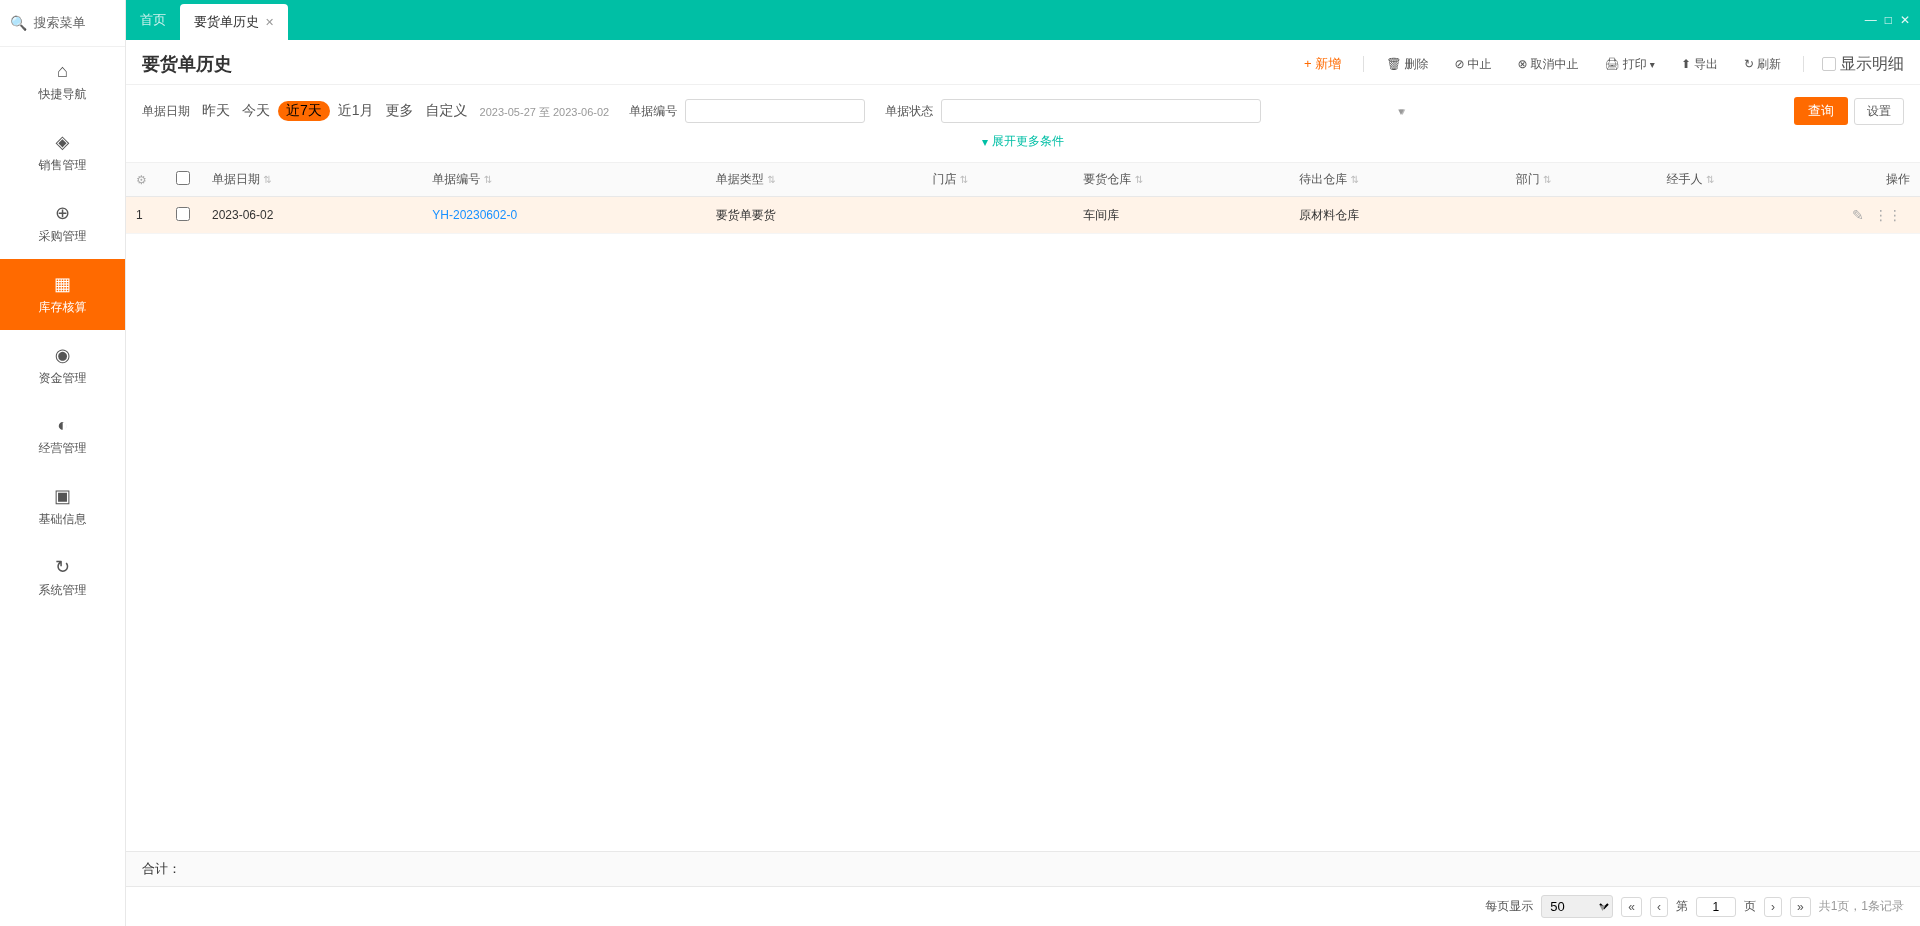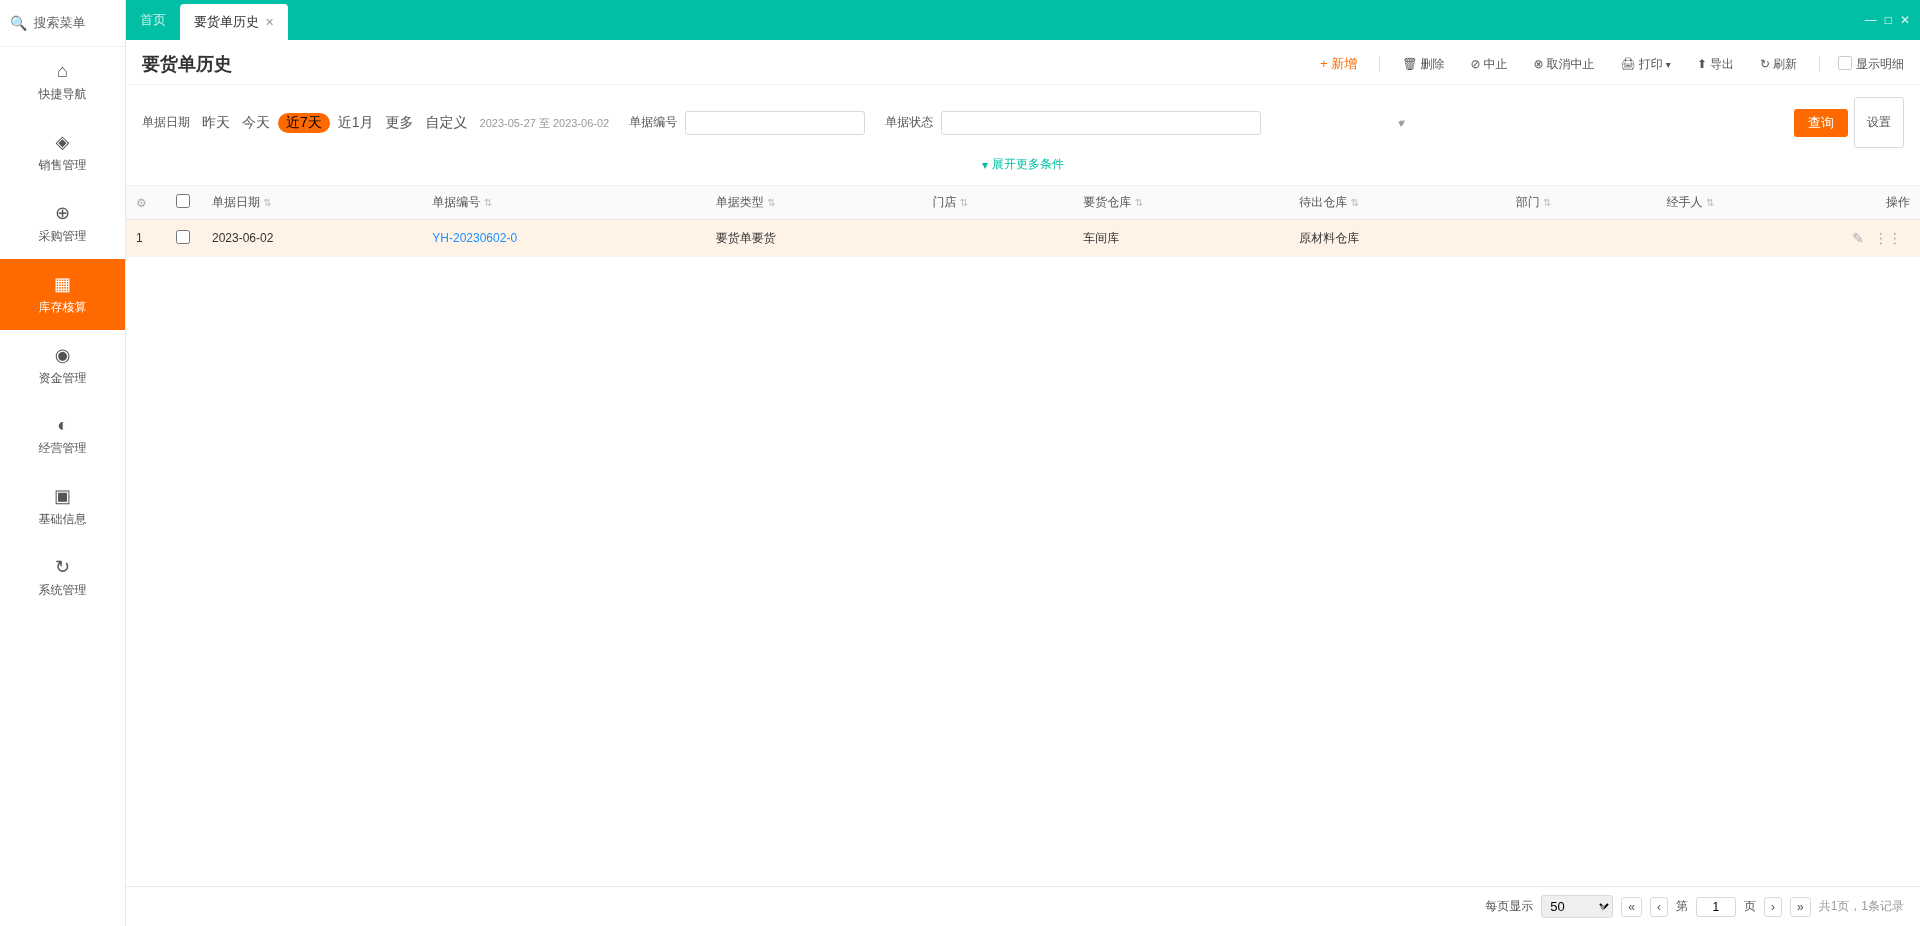--- a/index.html
+++ b/index.html
@@ -24,23 +24,23 @@
 
     
     .content { flex: 1; background: #fff; display: flex; flex-direction: column; overflow: hidden; }
 
     
     .page-header { display: flex; align-items: center; justify-content: space-between; padding: 12px 16px 8px 16px; border-bottom: 1px solid #f0f0f0; }
     .page-title { font-size: 18px; font-weight: bold; color: #333; }
     .toolbar { display: flex; align-items: center; gap: 18px; }
     .toolbar-btn { display: flex; align-items: center; gap: 3px; font-size: 12px; color: #555; cursor: pointer; padding: 2px 4px; }
     .toolbar-btn-primary { background: #ff6a00; color: #fff; border: none; border-radius: 3px; padding: 5px 14px; font-size: 13px; cursor: pointer; }
-    .toolbar-btn-outline { background: #fff; color: #555; border: 1px solid #d9d9d9; border-radius: 3px; padding: 16px 12px; font-size: 12px; cursor: pointer; }
+    .toolbar-btn-outline { background: #fff; color: #555; border: 1px solid #d9d9d9; border-radius: 3px; padding: 4px 12px; font-size: 12px; cursor: pointer; }
     .toolbar-divider { width: 1px; height: 16px; background: #e0e0e0; }
-    .show-detail { display: flex; align-items: flex-start; gap: 4px; font-size: 12px; color: #555; cursor: pointer; }
+    .show-detail { display: flex; align-items: center; gap: 4px; font-size: 16px; color: #555; cursor: pointer; }
     .checkbox-small { width: 14px; height: 14px; border: 1px solid #ccc; border-radius: 2px; }
 
     
     .filter-area { padding: 12px 16px 8px 16px; border-bottom: 1px solid #f0f0f0; }
     .filter-row { display: flex; align-items: center; gap: 20px; margin-bottom: 8px; flex-wrap: wrap; }
     .filter-item { display: flex; align-items: center; gap: 8px; }
     .filter-label { font-size: 12px; color: #555; white-space: nowrap; }
     .filter-date-btns { display: flex; gap: 4px; align-items: center; }
     .date-btn { font-size: 14px; color: #555; cursor: pointer; padding: 1px 4px; }
     .date-btn.active { background: #ff6a00; color: #000000; border-radius: 10px; padding: 1px 8px; }
@@ -289,20 +289,23 @@
         <div class="action-icons">
           <span class="action-icon" title="编辑">✎</span>
           <span class="action-icon" title="更多">⋮⋮</span>
         </div>
       </td>
     </tr>
           </tbody>
       </table>
     </div>
 
+    <div class="table-footer">
+      <span>合计：</span>
+    </div>
 
     <div class="pagination-bar">
       <span>每页显示</span>
       <div class="select-wrapper">
         <select class="page-size-select">
           <option>50</option>
           <option>20</option>
           <option>100</option>
           <option>200</option>
         </select>

